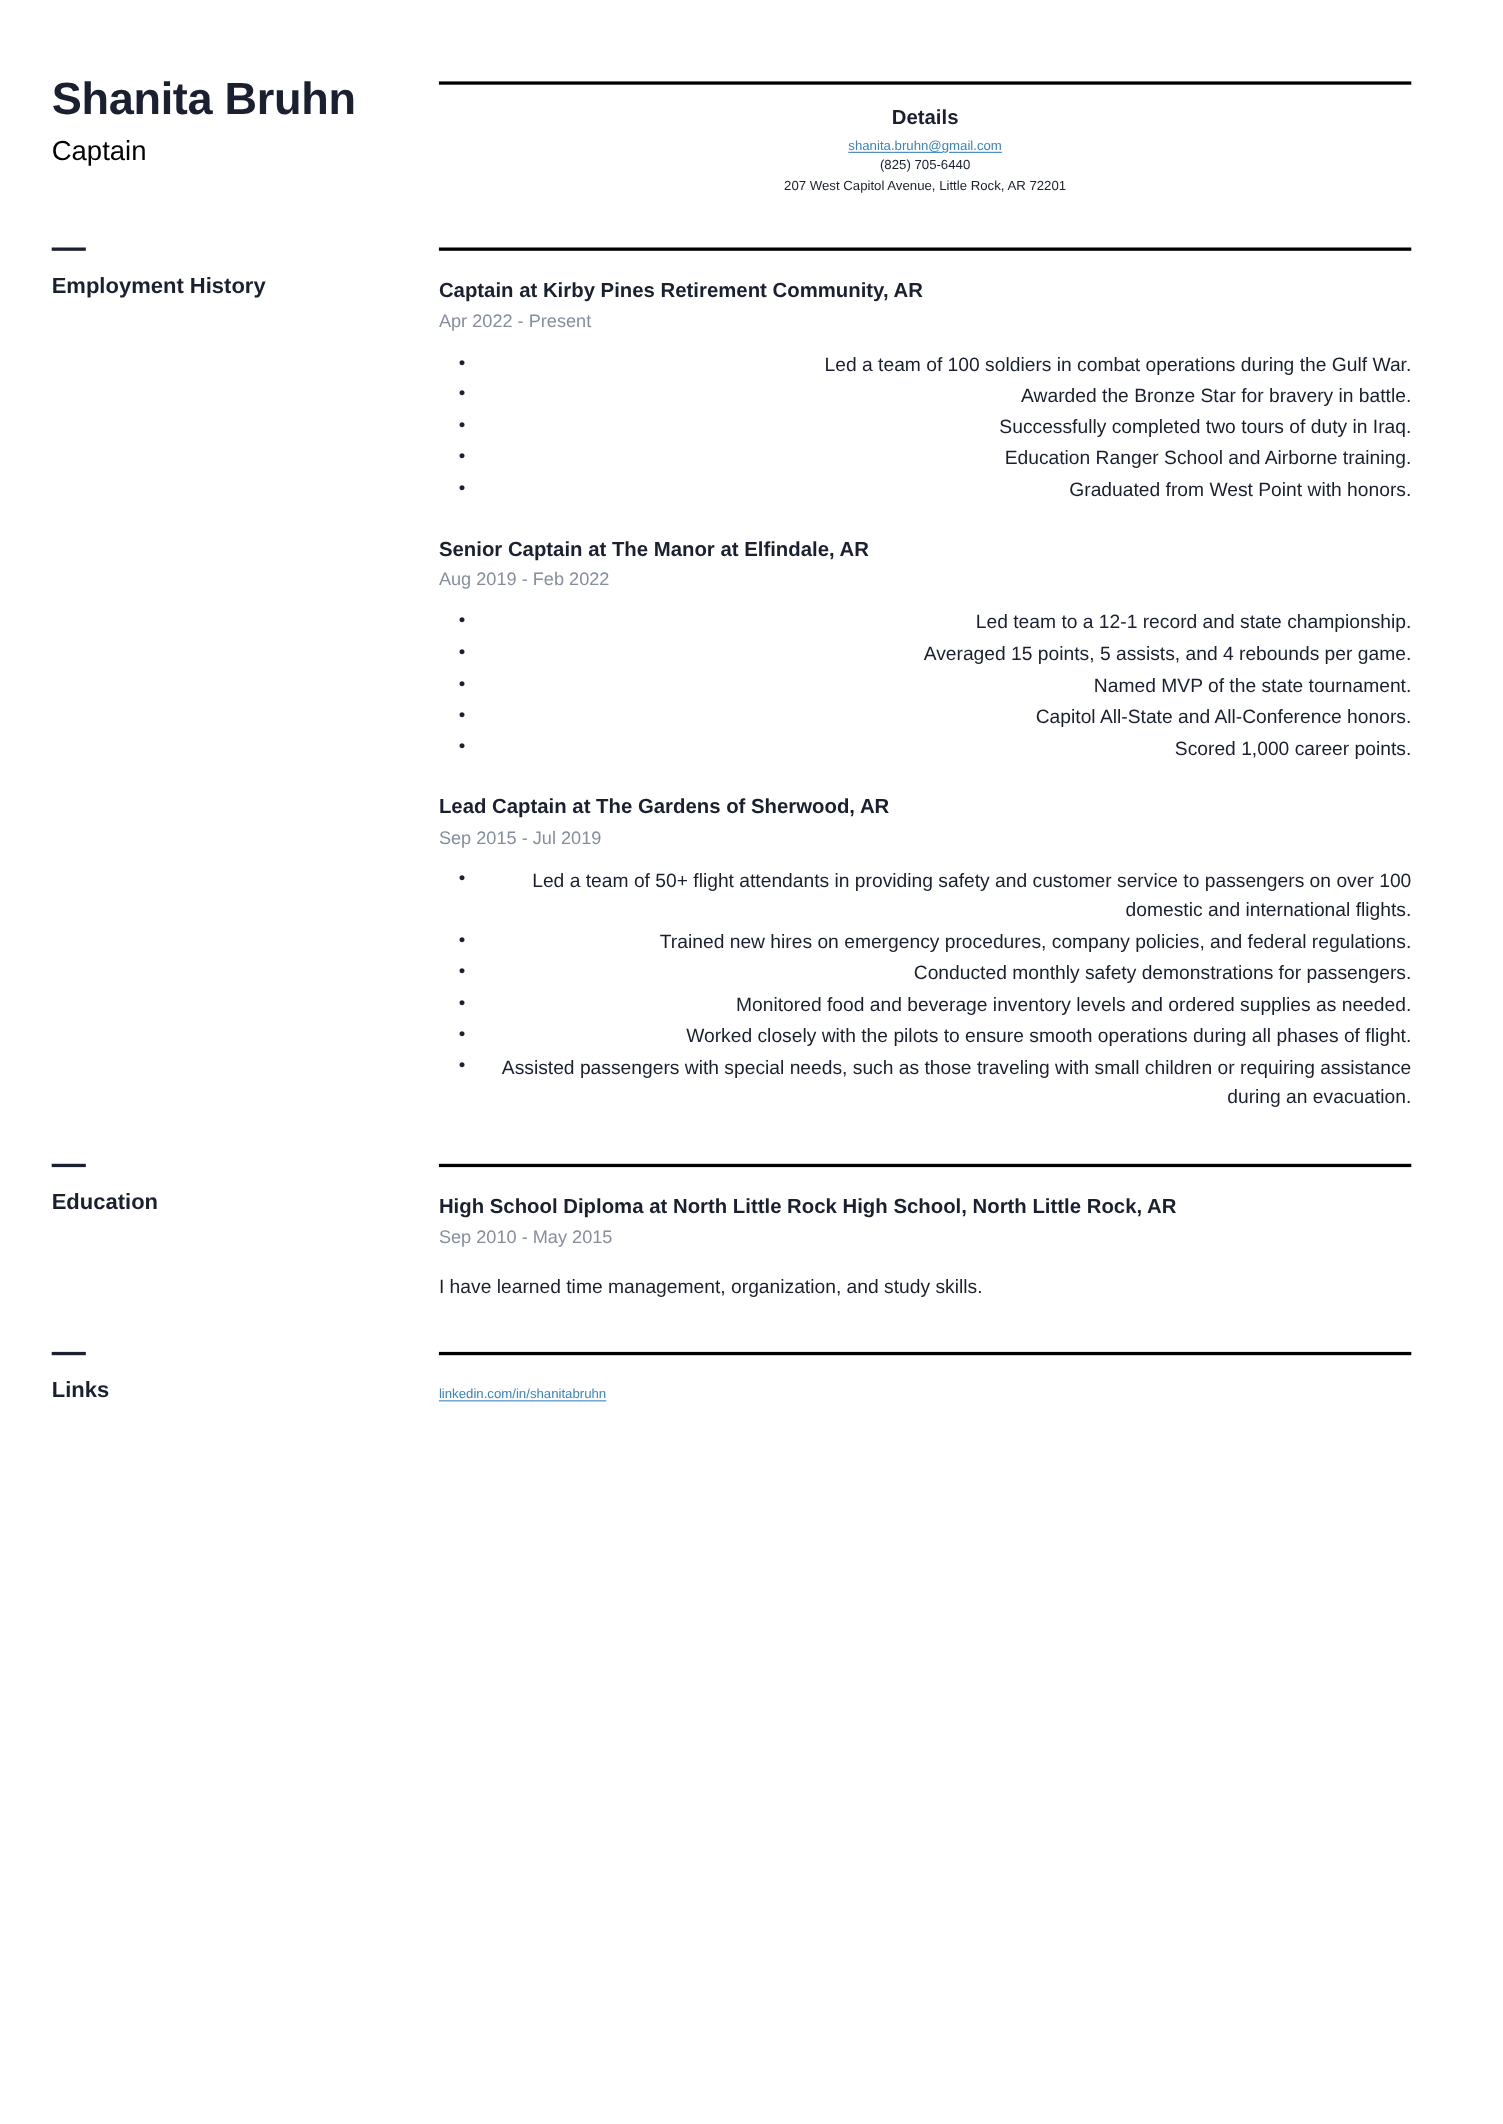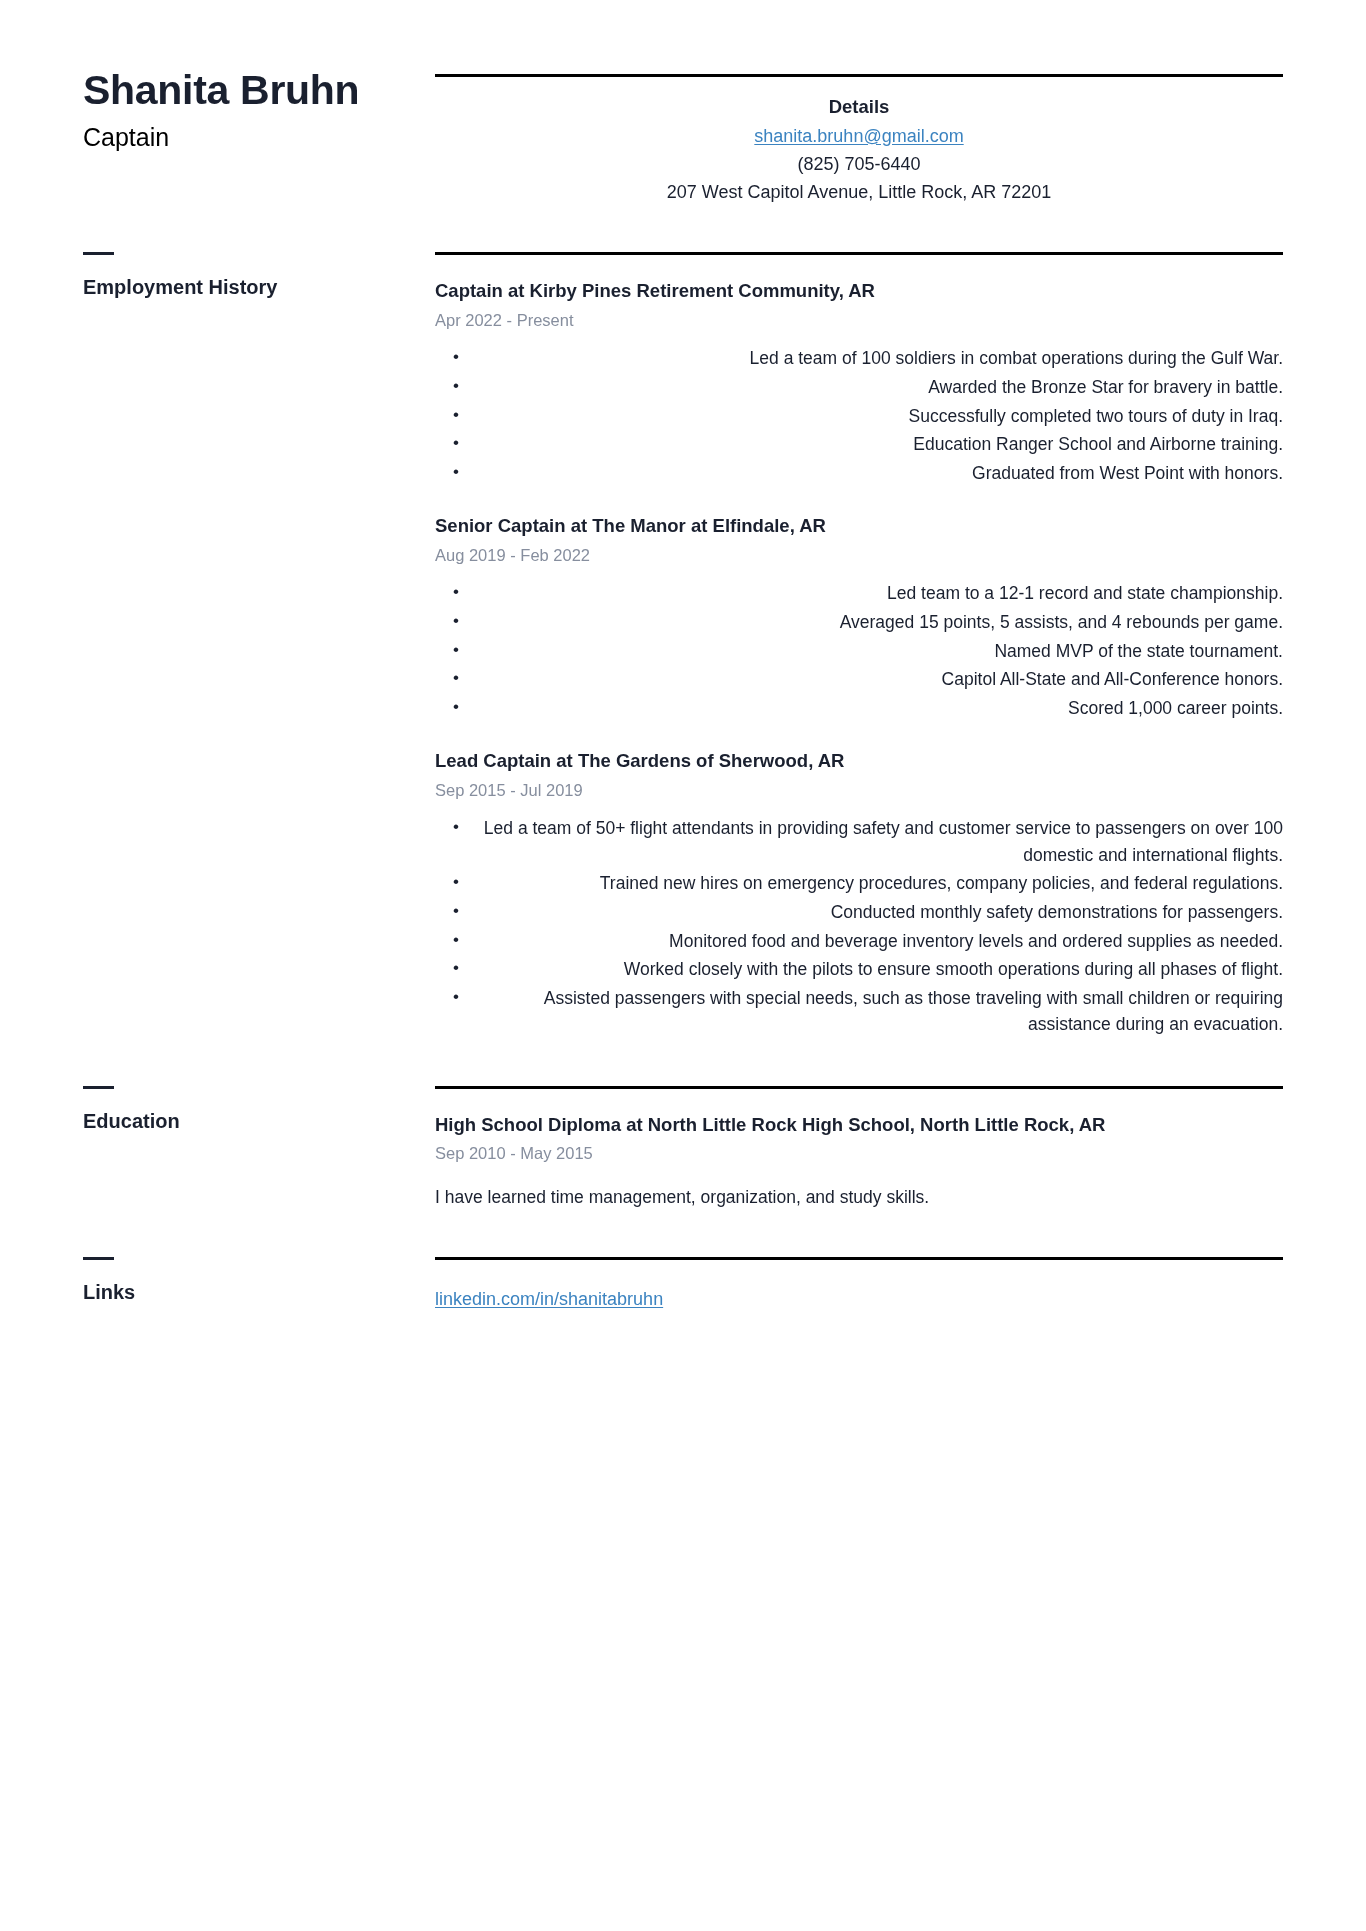--- a/index.html
+++ b/index.html
@@ -14,21 +14,21 @@
     font-family: "Liberation Sans", sans-serif;
     color: #1a202f;
     -webkit-font-smoothing: antialiased;
   }
 
   .page {
     position: relative;
     width: 1366px;
     height: 1931px;
     background: #ffffff;
-    padding: 62px 83px 0 83px;
+    padding: 62px 83px 0 47px;
   }
 
   
   .header {
     display: flex;
     align-items: flex-start;
   }
 
   .header-left {
     width: 352px;
@@ -77,21 +77,21 @@
 
   .block-title {
     font-size: 18.5px;
     font-weight: 700;
     color: #1a202f;
     line-height: 1.45;
     margin-bottom: 2px;
   }
 
   .detail-line {
-    font-size: 18px;
+    font-size: 12px;
     line-height: 1.55;
     color: #1a202f;
   }
 
   .link {
     color: #3b83c0;
     text-decoration: underline;
     text-underline-offset: 2px;
     cursor: pointer;
   }

